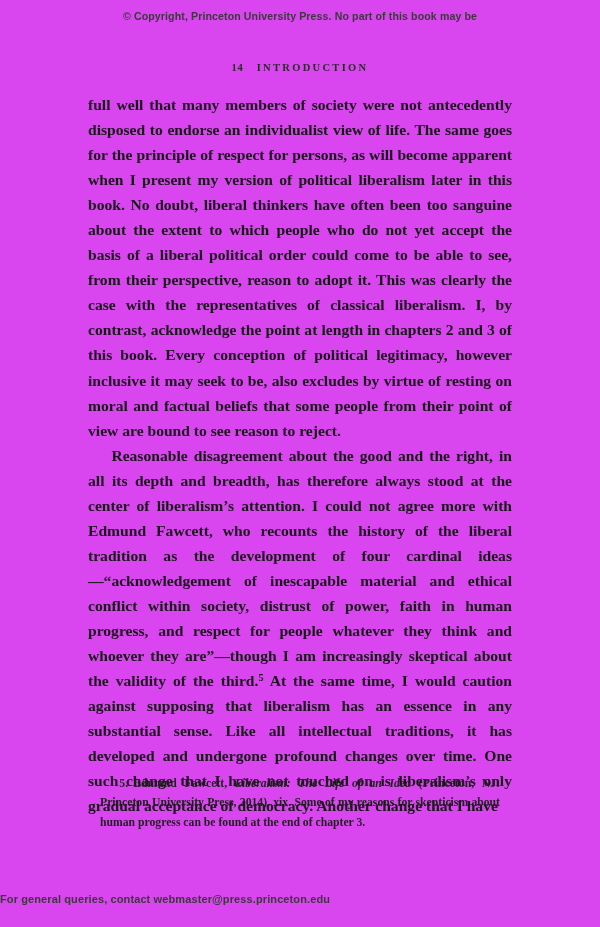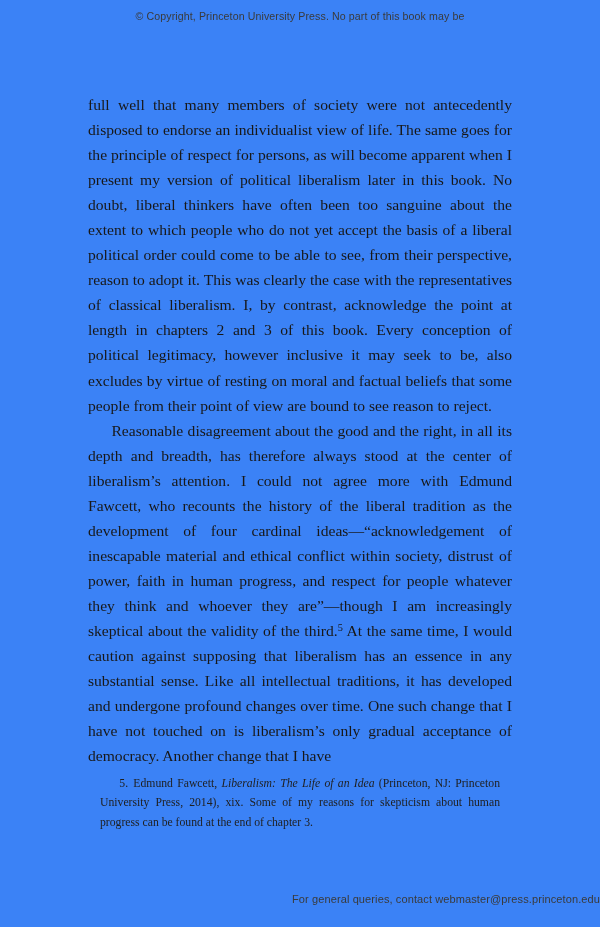--- a/index.html
+++ b/index.html
@@ -14,21 +14,22 @@
     position: relative;
     overflow: hidden;
     font-family: "Liberation Serif", "DejaVu Serif", serif;
     color: #1b1b1b;
     -webkit-font-smoothing: antialiased;
   }
 
   .page {
     position: absolute;
     inset: 0;
-    background: #3b82f6;
+    background: #d946ef;
+    font-weight: bold;
   }
 
   
   .copyright-notice {
     position: absolute;
     top: 8px;
     left: 0;
     right: 0;
     text-align: center;
     font-family: "Liberation Sans", "DejaVu Sans", sans-serif;
@@ -108,36 +109,39 @@
   .footnotes cite {
     font-style: italic;
   }
 
   
   .page-footer {
     position: absolute;
     bottom: 22px;
     left: 0;
     right: 0;
-    text-align: right;
+    text-align: left;
     font-family: "Liberation Sans", "DejaVu Sans", sans-serif;
     font-size: 11px;
     color: #3a3a3a;
     letter-spacing: 0.01em;
   }
 </style>
 </head>
 <body>
 
 <div class="page">
 
   <div class="copyright-notice">
     <span class="cline">© Copyright, Princeton University Press. No part of this book may be</span>
   </div>
 
+  <div class="running-head">
+    <span class="folio">14</span><span class="chapter-title">INTRODUCTION</span>
+  </div>
 
   <div class="body-text">
     <p>full well that many members of society were not antecedently disposed to endorse an individualist view of life. The same goes for the principle of respect for persons, as will become apparent when I present my version of political liberalism later in this book. No doubt, liberal thinkers have often been too sanguine about the extent to which people who do not yet accept the basis of a liberal political order could come to be able to see, from their perspective, reason to adopt it. This was clearly the case with the representatives of classical liberalism. I, by contrast, acknowledge the point at length in chapters 2 and 3 of this book. Every conception of political legitimacy, however inclusive it may seek to be, also excludes by virtue of resting on moral and factual beliefs that some people from their point of view are bound to see reason to reject.</p>
     <p><span>Reasonable disagreement about the good and the right, in all its depth and breadth, has therefore always stood at the center of liberalism’s attention. I could not agree more with Edmund Fawcett, who recounts the history of the liberal tradition as the development of four cardinal ideas—“acknowledgement of inescapable material and ethical conflict within society, distrust of power, faith in human progress, and respect for people whatever they think and whoever they are”—though I am increasingly skeptical about the validity of the third.</span><sup class="fn-ref">5</sup><span> At the same time, I would caution against supposing that liberalism has an essence in any substantial sense. Like all intellectual traditions, it has developed and undergone profound changes over time. One such change that I have not touched on is liberalism’s only gradual acceptance of democracy. Another change that I have</span></p>
   </div>
 
   <div class="footnotes">
     <p><span class="fn-num">5.</span><span>Edmund Fawcett, </span><cite>Liberalism: The Life of an Idea</cite><span> (Princeton, NJ: Princeton University Press, 2014), xix. Some of my reasons for skepticism about human progress can be found at the end of chapter 3.</span></p>
   </div>
 

